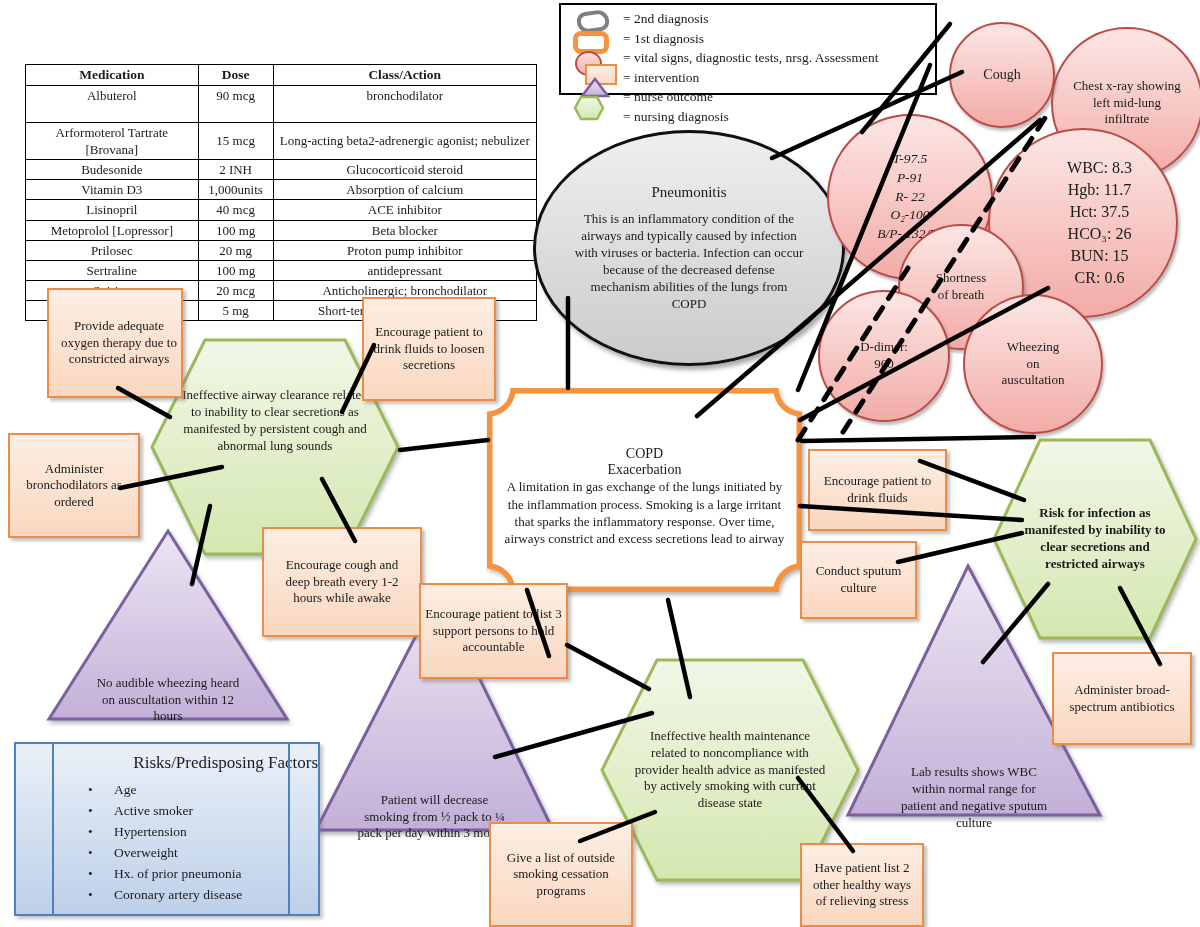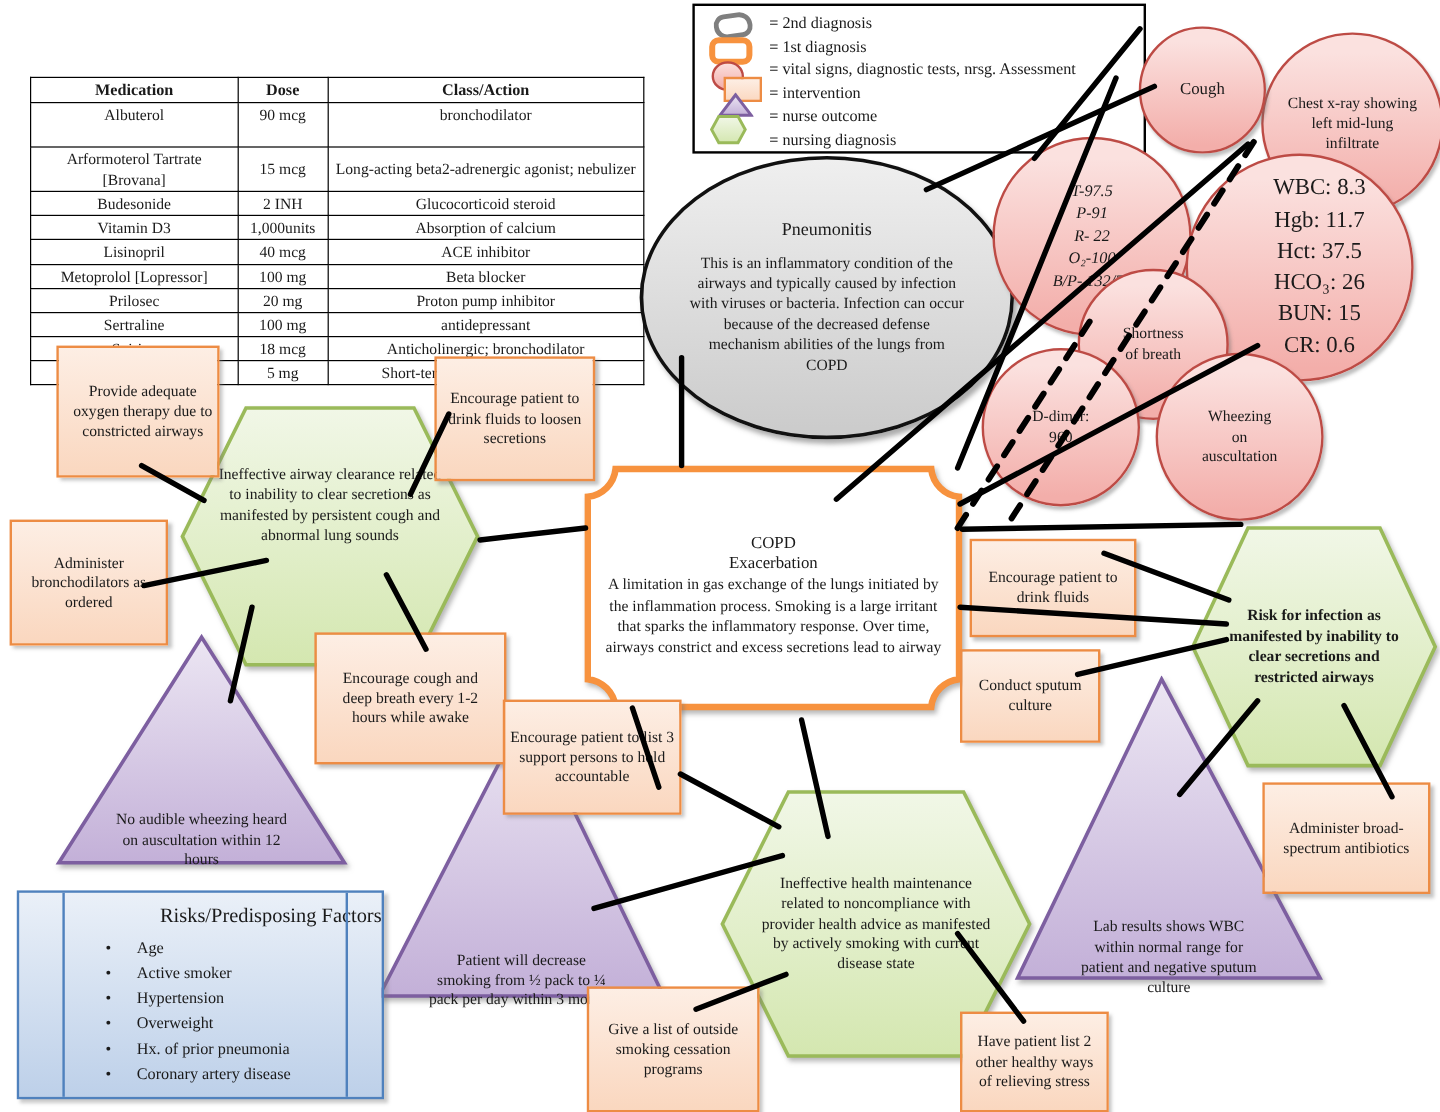--- a/index.html
+++ b/index.html
@@ -116,33 +116,33 @@
         <td>20 mg</td>
         <td>Proton pump inhibitor</td>
       </tr>
       <tr>
         <td>Sertraline</td>
         <td>100 mg</td>
         <td>antidepressant</td>
       </tr>
       <tr>
         <td>Spiriva</td>
-        <td>18 mcg</td>
+        <td>20 mcg</td>
         <td>Anticholinergic; bronchodilator</td>
       </tr>
       <tr>
         <td>Ambien</td>
         <td>5 mg</td>
         <td>Short-term treatment of insomnia</td>
       </tr>
     </tbody>
       </table>
   </div>
 
-  <div class="abs legend" style="left:577px;top:3px;width:378px;height:125px;text-decoration:underline;">
+  <div class="abs legend" style="left:559px;top:3px;width:378px;height:92px;text-decoration:underline;">
     <span class="lg-blob" style="left:16px;top:6px;width:24px;height:13px;"></span>
     <span class="lg-orect" style="left:12px;top:26px;width:26px;height:13px;"></span>
     <span class="lg-circ" style="left:14px;top:46px;width:23px;height:21px;"></span>
     <span class="lg-rect" style="left:24px;top:59px;width:28px;height:17px;"></span>
     <svg class="abs" style="left:19px;top:72px;" width="30" height="21">
       <polygon points="15,2 28,19 2,19" fill="url(#gPurple)" stroke="#7d5fa0" stroke-width="2.5"></polygon>
       </svg>
     <svg class="abs" style="left:12px;top:90px;" width="32" height="26">
       <polygon points="8,2 24,2 30,13 24,24 8,24 2,13" fill="url(#gGreen)" stroke="#9aba5a" stroke-width="2.5"></polygon>
       </svg>
@@ -265,21 +265,21 @@
     <div>Cough</div>
   </div>
   <div class="abs ctr circle" style="left:827px;top:114px;width:166px;height:166px;font-style:italic;">
     <div class="pre" style="font-size:13.5px;line-height:1.38;">T-97.5
 P-91
 R- 22
 O₂-100
 B/P- 132/77</div>
   </div>
   <div class="abs ctr circle" style="left:988px;top:128px;width:190px;height:190px;">
-    <div class="pre" style="font-size:19px;line-height:1.38;margin-left:33px;">WBC: 8.3
+    <div class="pre" style="font-size:16px;line-height:1.38;margin-left:33px;">WBC: 8.3
 Hgb: 11.7
 Hct: 37.5
 HCO₃: 26
 BUN: 15
 CR: 0.6</div>
   </div>
   <div class="abs ctr circle" style="left:898px;top:224px;width:126px;height:126px;">
     <div class="pre">Shortness
 of breath</div>
   </div>

